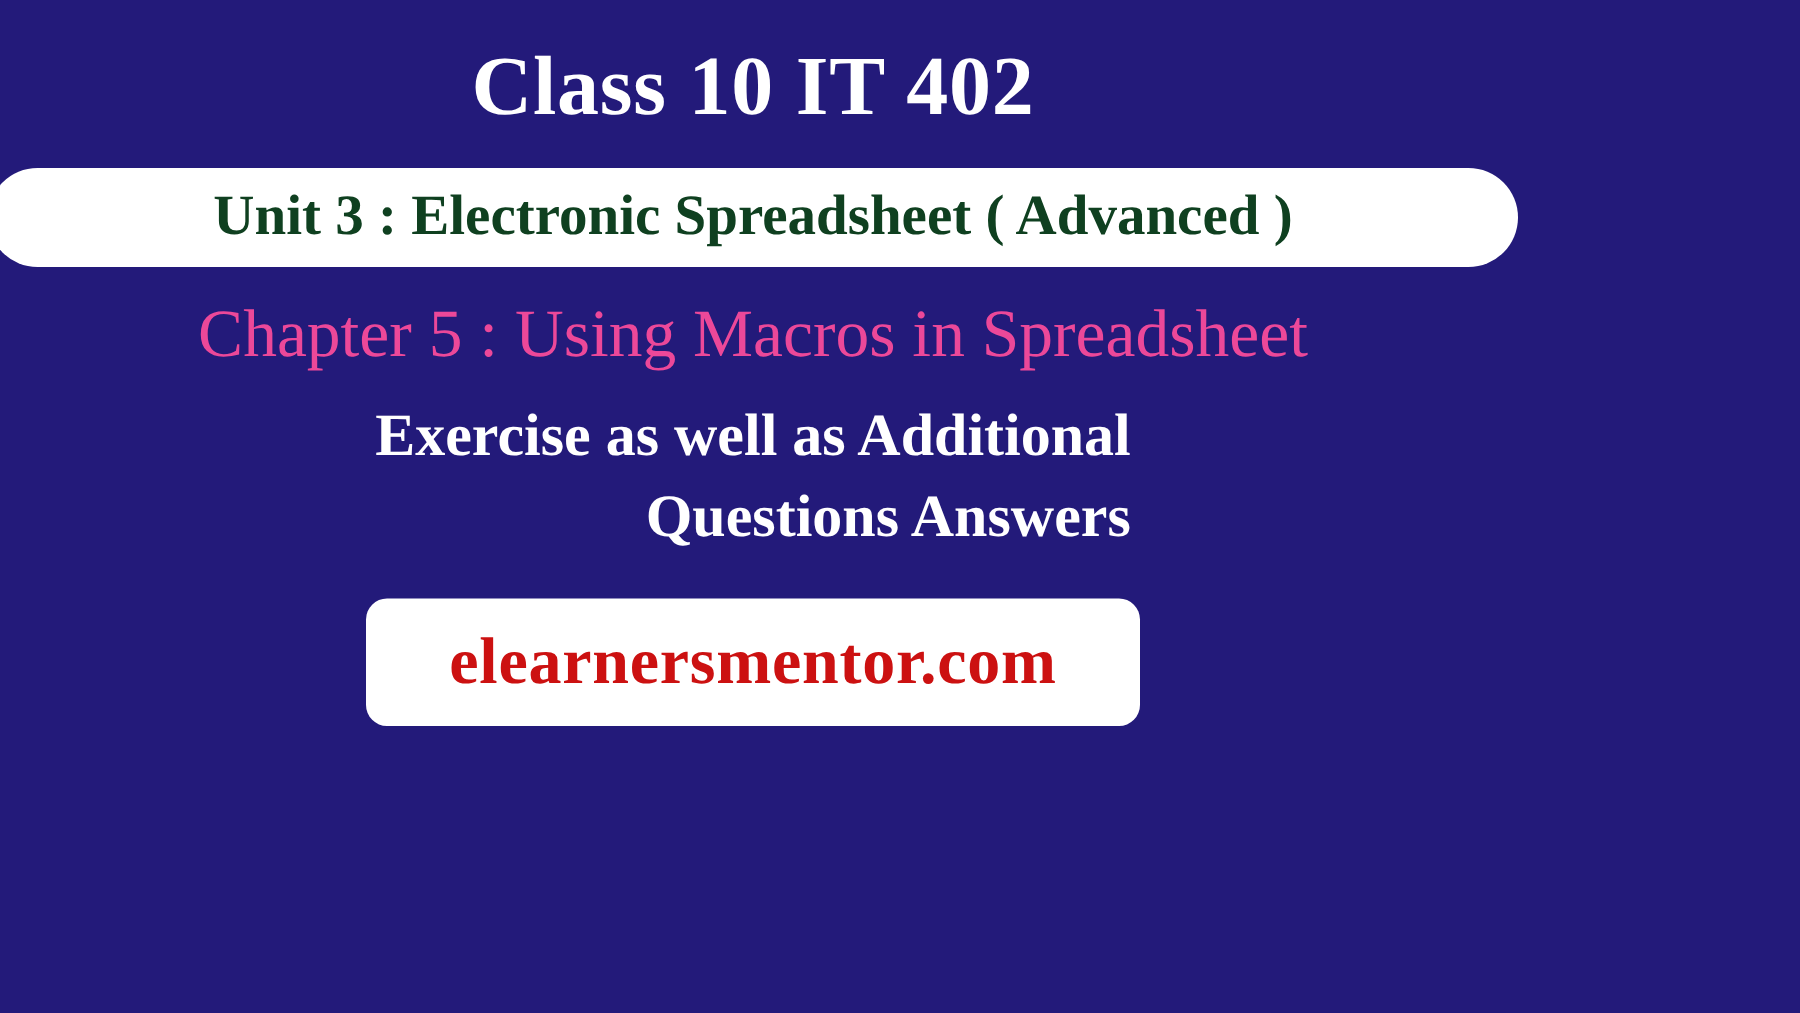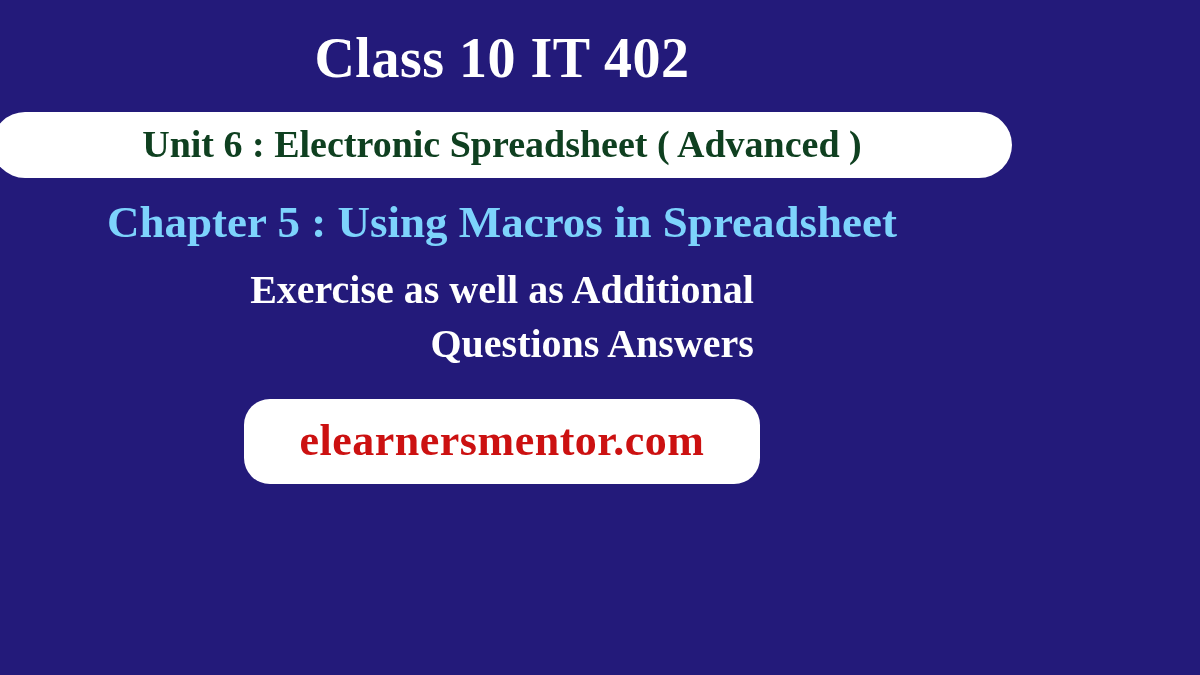--- a/index.html
+++ b/index.html
@@ -41,60 +41,60 @@
     text-align: center;
   }
   .pill-unit .pill-text {
     color: #0f4020;
     font-size: 38px;
     font-weight: bold;
     white-space: nowrap;
   }
   .chapter {
     margin-top: 20px;
-    color: #7dd3fc;
+    color: #ec4899;
     font-size: 45px;
-    font-weight: bold;
+    font-weight: normal;
     text-align: right;
     white-space: nowrap;
     line-height: 1.1;
   }
   .exercise {
     margin-top: 16px;
     color: #ffffff;
     font-size: 40px;
     font-weight: bold;
     text-align: right;
     line-height: 1.35;
     max-width: 900px;
   }
   .pill-site {
     margin-top: 28px;
     background: #ffffff;
-    border-radius: 26px;
+    border-radius: 14px;
     padding: 16px 56px 18px 56px;
     text-align: center;
   }
   .pill-site .site-text {
     color: #cc1111;
     font-size: 44px;
     font-weight: bold;
     letter-spacing: 0.5px;
     white-space: nowrap;
   }
 </style>
 </head>
 <body>
 
 <div class="poster">
 
   <div class="title-main">Class 10 IT 402</div>
 
   <div class="pill-unit">
-    <span class="pill-text">Unit 6 : Electronic Spreadsheet ( Advanced )</span>
+    <span class="pill-text">Unit 3 : Electronic Spreadsheet ( Advanced )</span>
   </div>
 
   <div class="chapter">Chapter 5 : Using Macros in Spreadsheet</div>
 
   <div class="exercise">
     <div>Exercise as well as Additional</div>
     <div>Questions Answers</div>
   </div>
 
   <div class="pill-site">

